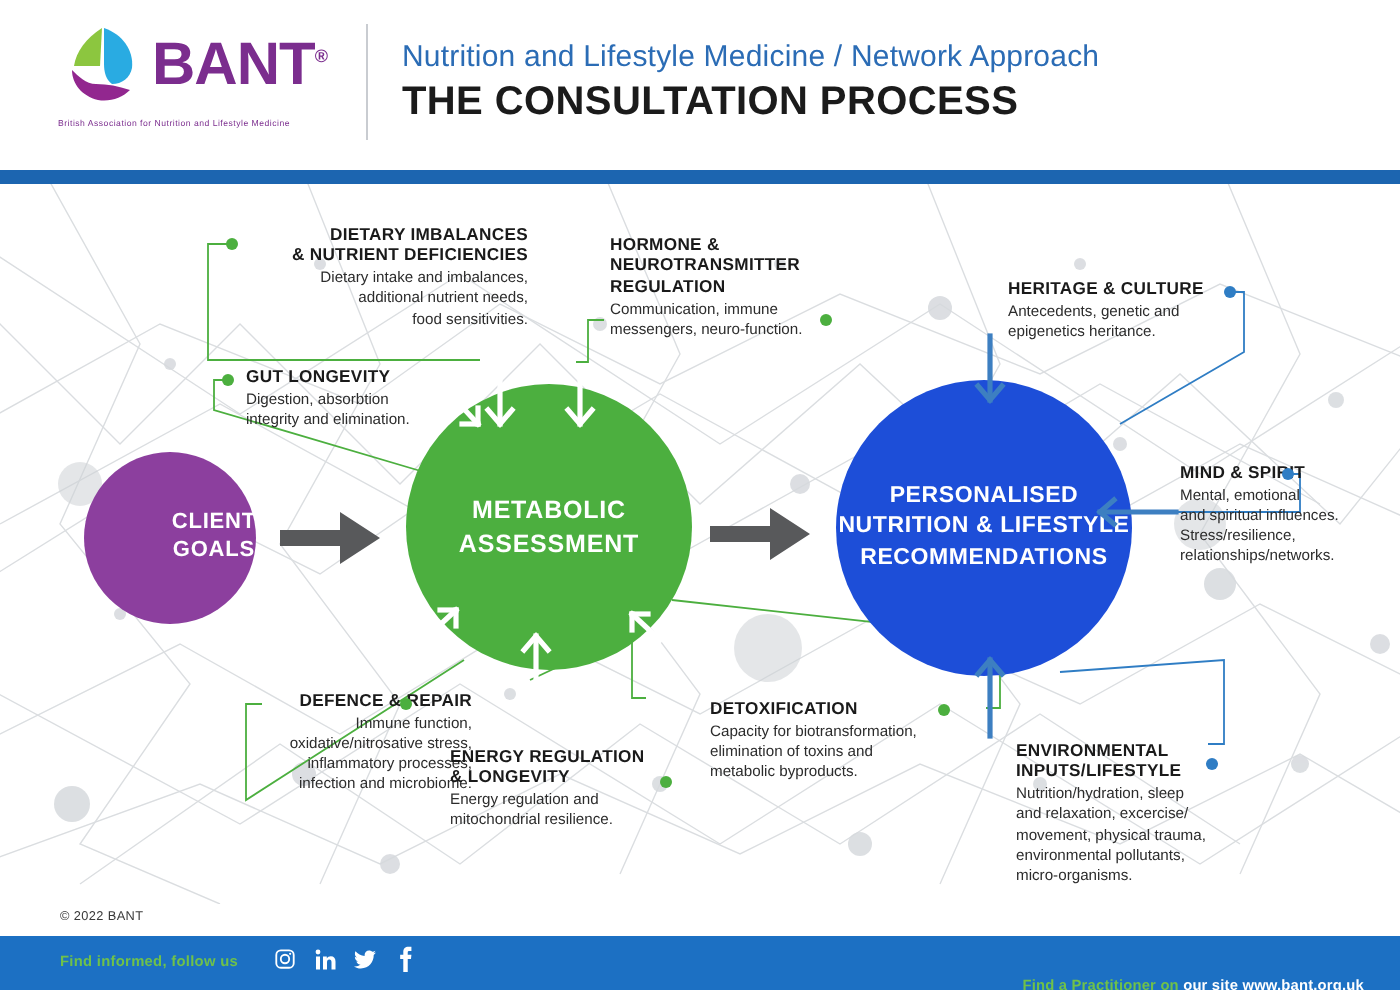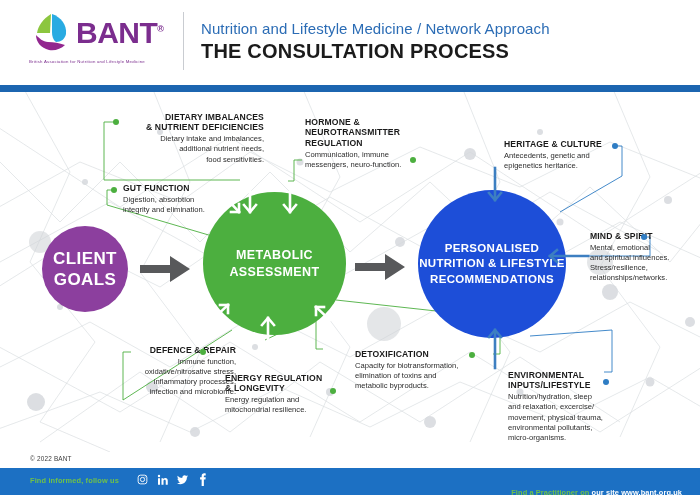--- a/index.html
+++ b/index.html
@@ -21,21 +21,21 @@
   .hdr-divider{position:absolute;left:183px;top:12px;width:1px;height:58px;background:#c9ccd1;}
   .hdr-sub{position:absolute;left:201px;top:20px;font-size:15px;color:#2b6cb5;letter-spacing:0.1px;}
   .hdr-title{position:absolute;left:201px;top:40px;font-size:20px;font-weight:bold;color:#1b1b1b;letter-spacing:0.2px;}
   .blue-bar{position:absolute;left:0;top:85px;width:700px;height:7px;background:#1c65b0;z-index:20;}
 
   
   .bgnet{position:absolute;left:0;top:92px;width:700px;height:360px;z-index:1;}
 
   
   .circle{position:absolute;border-radius:50%;display:flex;align-items:center;justify-content:center;text-align:center;color:#fff;font-weight:bold;z-index:8;}
-  .c-client{left:42px;top:226px;width:86px;height:86px;background:#8c3f9e;font-size:17px;line-height:1.25;letter-spacing:0.4px;}
+  .c-client{left:42px;top:226px;width:86px;height:86px;background:#8c3f9e;font-size:11px;line-height:1.25;letter-spacing:0.4px;justify-content:flex-end;}
   .c-metab{left:203px;top:192px;width:143px;height:143px;background:#4caf3f;font-size:12.5px;line-height:1.3;letter-spacing:0.4px;}
   .c-person{left:418px;top:190px;width:148px;height:148px;background:#1d4ed8;font-size:11.5px;line-height:1.35;letter-spacing:0.3px;}
 
   .big-arrow{position:absolute;z-index:9;}
   .arrow1{left:140px;top:254px;}
   .arrow2{left:355px;top:252px;}
 
   
   .callout{position:absolute;z-index:12;}
   .co-title{font-size:8.6px;font-weight:bold;color:#1a1a1a;letter-spacing:0.15px;line-height:1.22;}
@@ -195,21 +195,21 @@
     <path d="M0 11 L30 11 L30 2 L50 15 L30 28 L30 19 L0 19 Z" fill="#58595b"></path>
   </svg>
 
   <div class="callout" style="left:126px;top:112px;width:138px;text-align:right;">
     <div class="co-title">DIETARY IMBALANCES<br>&amp; NUTRIENT DEFICIENCIES</div>
     <div class="co-body">Dietary intake and imbalances,<br>additional nutrient needs,<br>food sensitivities.</div>
   </div>
   <div class="dot dot-g" style="left:113px;top:119px;"></div>
 
   <div class="callout" style="left:123px;top:183px;width:120px;">
-    <div class="co-title">GUT FUNCTION</div>
+    <div class="co-title">GUT LONGEVITY</div>
     <div class="co-body">Digestion, absorbtion<br>integrity and elimination.</div>
   </div>
   <div class="dot dot-g" style="left:111px;top:187px;"></div>
 
   <div class="callout" style="left:305px;top:117px;width:120px;">
     <div class="co-title">HORMONE &amp;<br>NEUROTRANSMITTER<br>REGULATION</div>
     <div class="co-body">Communication, immune<br>messengers, neuro-function.</div>
   </div>
   <div class="dot dot-g" style="left:410px;top:157px;"></div>
 

